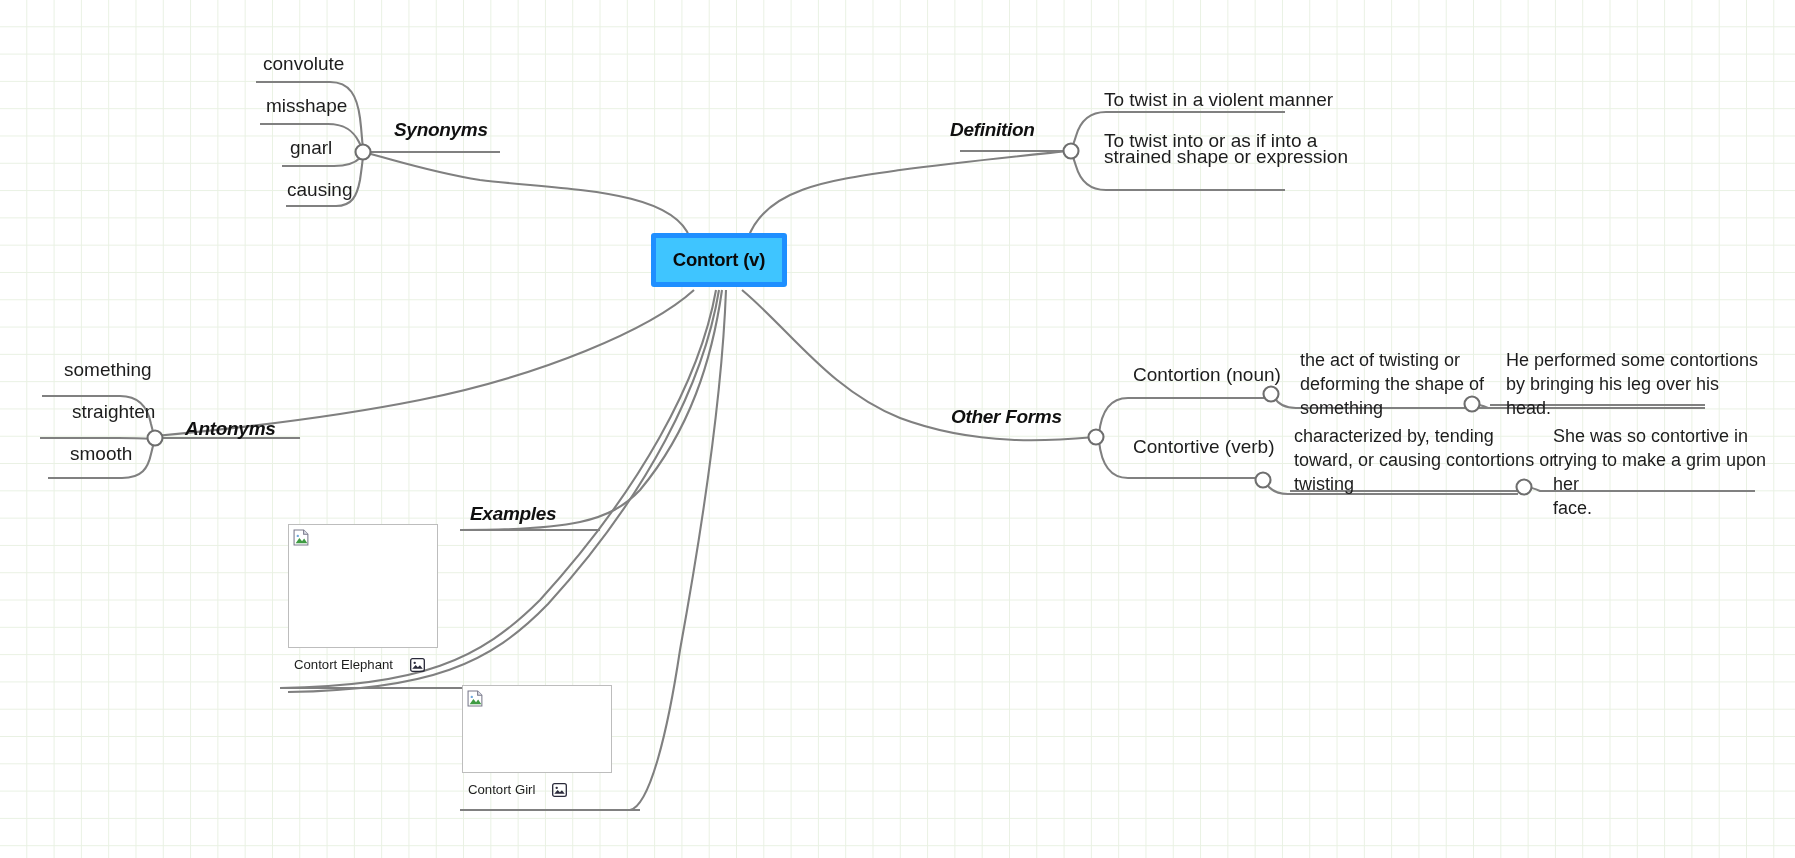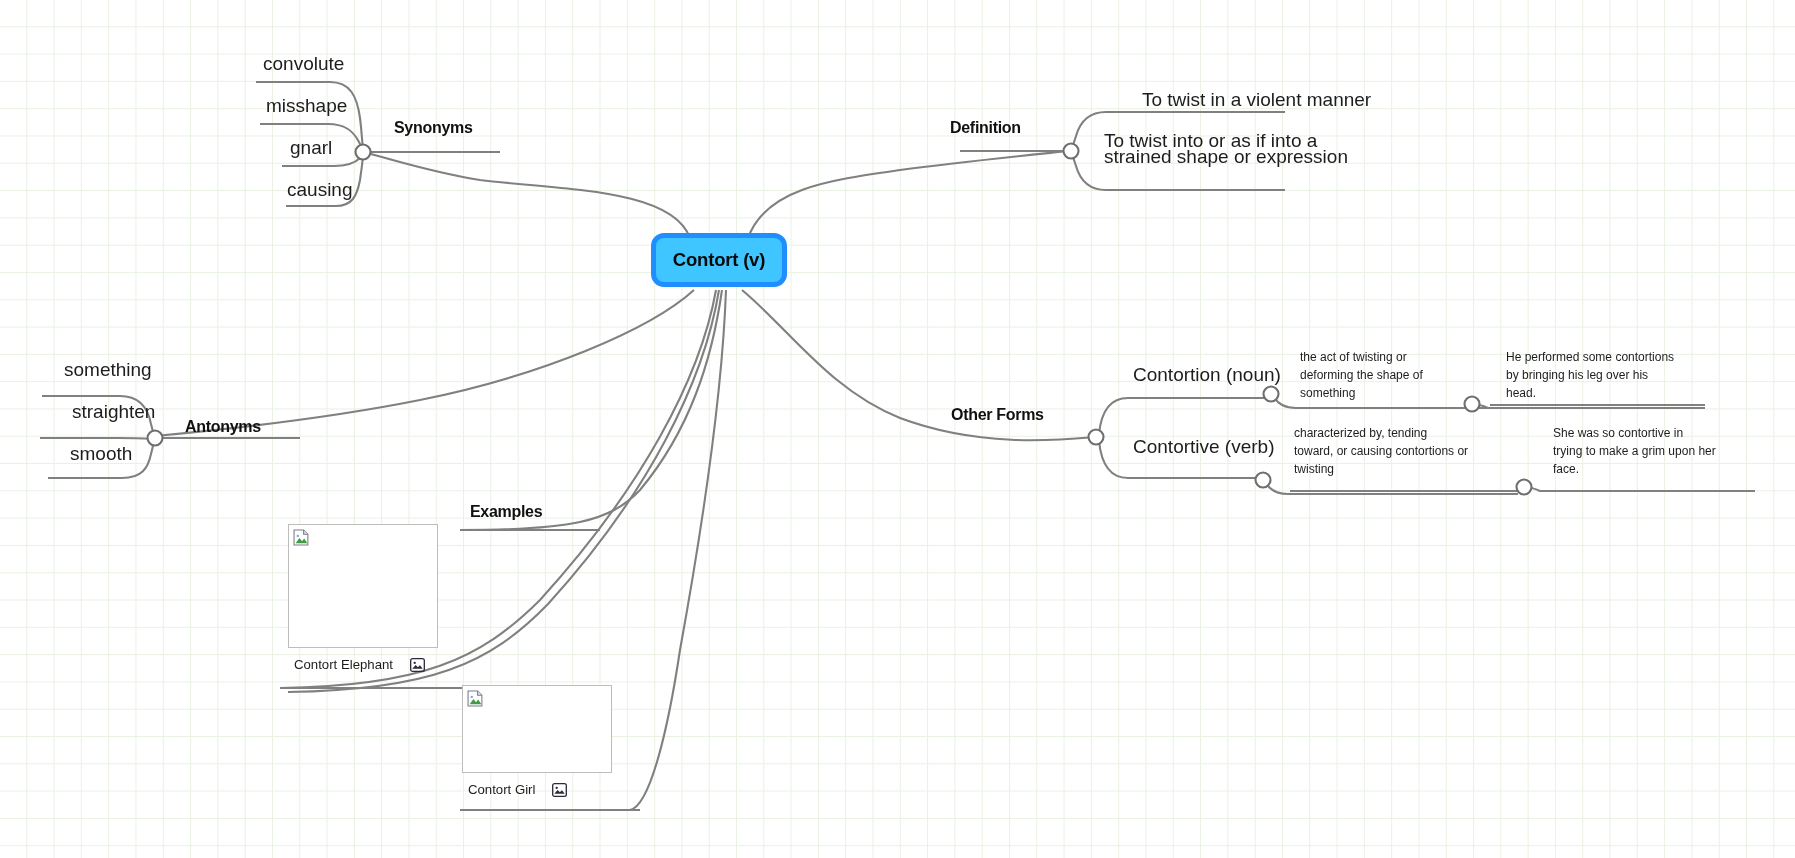--- a/index.html
+++ b/index.html
@@ -35,56 +35,57 @@
   
   .root-node {
     position: absolute;
     left: 651px;
     top: 233px;
     width: 136px;
     height: 54px;
     box-sizing: border-box;
     background: #3fc5ff;
     border: 5px solid #1f8fff;
-    border-radius: 13px;
+    border-radius: 3px;
     display: flex;
     align-items: center;
     justify-content: center;
     z-index: 20;
   }
   .root-label {
     font-size: 18.5px;
     font-weight: bold;
     color: #0a0a0a;
     letter-spacing: -0.2px;
     white-space: nowrap;
   }
 
   
   .branch-title {
     position: absolute;
-    font-size: 16px;
+    font-size: 19px;
     font-weight: bold;
     color: #101010;
     letter-spacing: -0.3px;
     white-space: nowrap;
     z-index: 12;
+    font-style: italic;
   }
 
   
   .leaf {
     position: absolute;
     font-size: 19px;
     color: #1d1d1d;
     line-height: 16.2px;
     z-index: 12;
   }
   .leaf.small {
-    font-size: 12px;
-    line-height: 18px;
+    font-size: 18px;
+    line-height: 24px;
   }
 
   
   .img-card {
     position: absolute;
     z-index: 12;
   }
   .img-frame {
     position: relative;
     box-sizing: border-box;
@@ -195,21 +196,21 @@
 
   <div class="branch-title" style="left:951px; top:406px;">Other Forms</div>
 
   <div class="branch-title" style="left:470px; top:503px;">Examples</div>
 
   <div class="leaf" style="left:263px; top:56px;">convolute</div>
   <div class="leaf" style="left:266px; top:98px;">misshape</div>
   <div class="leaf" style="left:290px; top:140px;">gnarl</div>
   <div class="leaf" style="left:287px; top:182px;">causing</div>
 
-  <div class="leaf" style="left:1104px; top:92px; white-space:pre-line;margin-left:38px;">To twist in a violent manner</div>
+  <div class="leaf" style="left:1104px; top:92px; white-space:pre-line;">To twist in a violent manner</div>
   <div class="leaf" style="left:1104px; top:133px; white-space:pre-line;">To twist into or as if into a
 strained shape or expression</div>
 
   <div class="leaf" style="left:64px; top:362px;">something</div>
   <div class="leaf" style="left:52px; top:404px;margin-left:20px;">straighten</div>
   <div class="leaf" style="left:70px; top:446px;">smooth</div>
 
   <div class="leaf" style="left:1133px; top:367px;">Contortion (noun)</div>
   <div class="leaf" style="left:1133px; top:439px;">Contortive (verb)</div>
 

